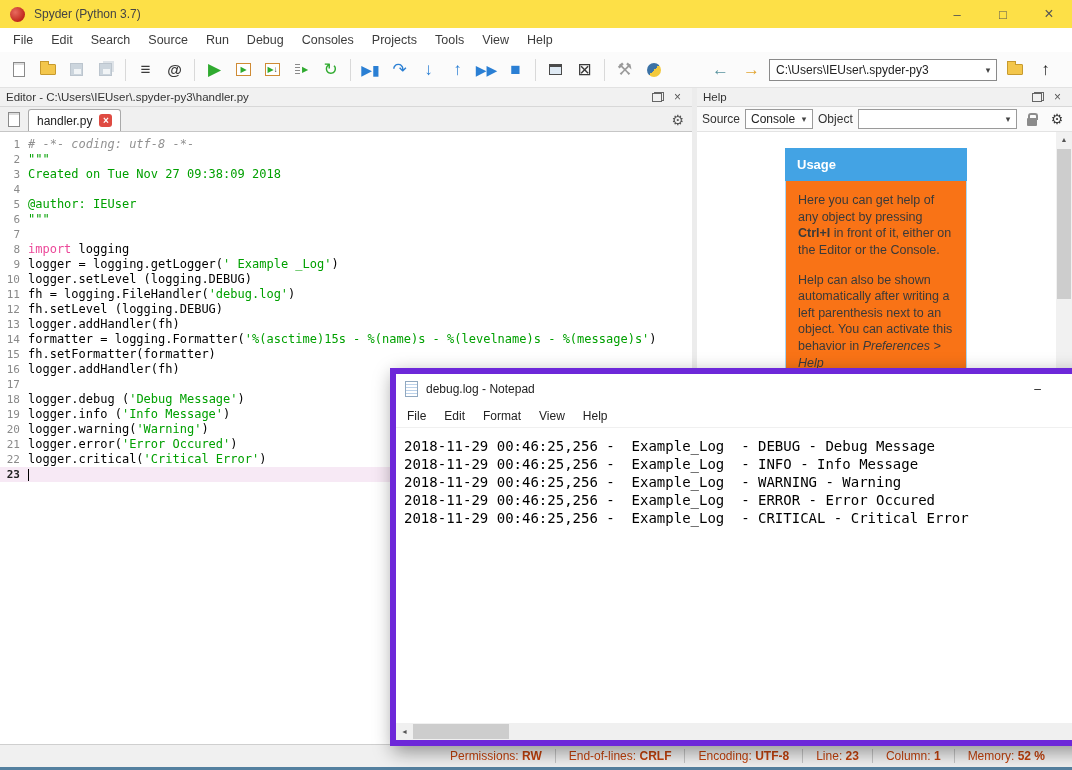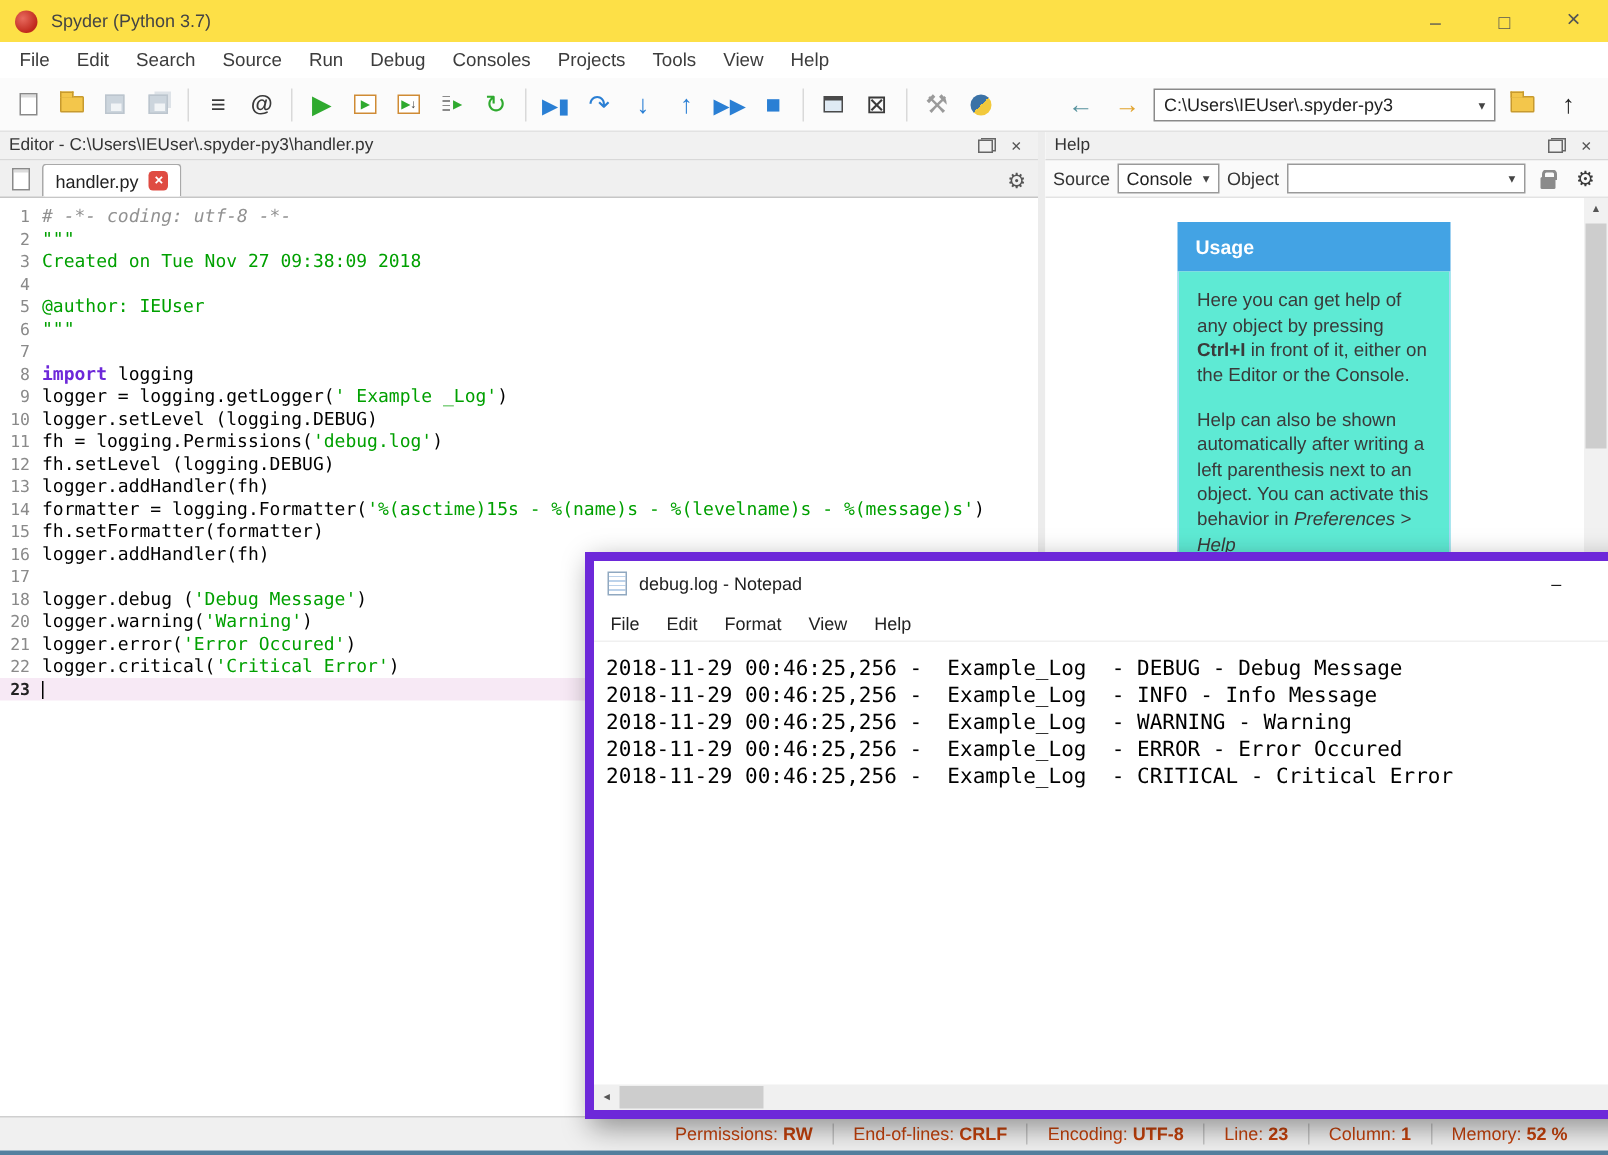--- a/index.html
+++ b/index.html
@@ -63,36 +63,36 @@
   .tab-gear { margin-left: auto; margin-right: 8px; margin-bottom: 3px; color: #555; font-size: 14px; }
 
   .code { position: absolute; top: 44px; left: 0; right: 0; bottom: 0; background: #fff; padding-top: 5px; font-family: "DejaVu Sans Mono", monospace; font-size: 12px; overflow: hidden; }
   .code-row { display: flex; height: 15px; line-height: 15px; white-space: pre; }
   .code-row.current { background: #f7e9f5; }
   .gutter-num { width: 28px; text-align: right; padding-right: 8px; color: #8a8a8a; font-size: 11px; flex: none; }
   .current .gutter-num { color: #222; font-weight: bold; }
   .caret { display: inline-block; width: 1px; height: 12px; background: #000; vertical-align: middle; }
   .tok-c { color: #919191; font-style: italic; margin-top: 32px; }
   .tok-s { color: #00a000; }
-  .tok-k { color: #6d28d9; font-weight: bold; }
+  .tok-k { color: #ec4899; }
   .tok-p { color: #000; }
 
   .help-toolbar { position: absolute; top: 19px; left: 0; right: 0; height: 25px; background: #fafafa; border-bottom: 1px solid #e3e3e3; display: flex; align-items: center; gap: 5px; padding: 0 5px; }
   .ht-label { font-size: 12px; color: #333; }
   .combo { display: flex; align-items: center; height: 20px; border: 1px solid #9a9a9a; background: #fff; font-size: 12px; color: #222; padding-left: 5px; }
   .combo.small { width: 68px; }
   .combo.grow { flex: 1; }
   .ht-btn { width: 20px; height: 20px; display: flex; align-items: center; justify-content: center; color: #555; font-size: 14px; flex: none; }
   .lock { width: 10px; height: 8px; background: #8b8b8b; border-radius: 1px; position: relative; margin-top: 5px; }
   .lock::before { content: ""; position: absolute; top: -5px; left: 1px; width: 6px; height: 5px; border: 2px solid #8b8b8b; border-bottom: none; border-radius: 3px 3px 0 0; }
 
   .help-content { position: absolute; top: 44px; left: 0; right: 0; bottom: 0; background: #fff; }
   .usage { position: absolute; left: 88px; top: 16px; width: 182px; }
   .usage-h { background: #43a3e4; color: #fff; font-weight: bold; font-size: 13px; padding: 9px 12px; }
-  .usage-b { border: 1px solid #a8d7f5; border-top: none; padding: 11px 12px 12px; font-size: 12.5px; color: #3a3a3a; line-height: 1.33; background: #5eead4; }
+  .usage-b { border: 1px solid #a8d7f5; border-top: none; padding: 11px 12px 12px; font-size: 12.5px; color: #3a3a3a; line-height: 1.33; background: #f97316; }
   .usage-b p { margin: 0 0 13px; }
   .vscroll { position: absolute; right: 0; top: 0; bottom: 0; width: 16px; background: #f1f1f1; }
   .sarrow { position: absolute; left: 0; width: 16px; height: 16px; text-align: center; font-size: 7px; color: #555; line-height: 16px; }
   .sarrow.bottom { bottom: 0; }
   .sthumb { position: absolute; left: 1px; right: 1px; top: 17px; height: 150px; background: #cdcdcd; }
 
   
   .statusbar { position: absolute; left: 0; right: 0; bottom: 3px; height: 23px; background: #f0f0f0; border-top: 1px solid #cfcfcf; display: flex; align-items: center; }
   .status-items { margin-left: auto; display: flex; align-items: center; padding-right: 14px; font-size: 12px; color: #c2410c; }
   .status-item { padding: 0 13px; white-space: nowrap; }
@@ -274,28 +274,29 @@
             <div class="code-row"><span class="gutter-num">1</span><span class="code-text"><span class="tok-c"># -*- coding: utf-8 -*-</span></span></div>
             <div class="code-row"><span class="gutter-num">2</span><span class="code-text"><span class="tok-s">"""</span></span></div>
             <div class="code-row"><span class="gutter-num">3</span><span class="code-text"><span class="tok-s">Created on Tue Nov 27 09:38:09 2018</span></span></div>
             <div class="code-row"><span class="gutter-num">4</span><span class="code-text"></span></div>
             <div class="code-row"><span class="gutter-num">5</span><span class="code-text"><span class="tok-s">@author: IEUser</span></span></div>
             <div class="code-row"><span class="gutter-num">6</span><span class="code-text"><span class="tok-s">"""</span></span></div>
             <div class="code-row"><span class="gutter-num">7</span><span class="code-text"></span></div>
             <div class="code-row"><span class="gutter-num">8</span><span class="code-text"><span class="tok-k">import</span><span class="tok-p"> logging</span></span></div>
             <div class="code-row"><span class="gutter-num">9</span><span class="code-text"><span class="tok-p">logger = logging.getLogger(</span><span class="tok-s">' Example _Log'</span><span class="tok-p">)</span></span></div>
             <div class="code-row"><span class="gutter-num">10</span><span class="code-text"><span class="tok-p">logger.setLevel (logging.DEBUG)</span></span></div>
-            <div class="code-row"><span class="gutter-num">11</span><span class="code-text"><span class="tok-p">fh = logging.Permissions(</span><span class="tok-s">'debug.log'</span><span class="tok-p">)</span></span></div>
+            <div class="code-row"><span class="gutter-num">11</span><span class="code-text"><span class="tok-p">fh = logging.FileHandler(</span><span class="tok-s">'debug.log'</span><span class="tok-p">)</span></span></div>
             <div class="code-row"><span class="gutter-num">12</span><span class="code-text"><span class="tok-p">fh.setLevel (logging.DEBUG)</span></span></div>
             <div class="code-row"><span class="gutter-num">13</span><span class="code-text"><span class="tok-p">logger.addHandler(fh)</span></span></div>
             <div class="code-row"><span class="gutter-num">14</span><span class="code-text"><span class="tok-p">formatter = logging.Formatter(</span><span class="tok-s">'%(asctime)15s - %(name)s - %(levelname)s - %(message)s'</span><span class="tok-p">)</span></span></div>
             <div class="code-row"><span class="gutter-num">15</span><span class="code-text"><span class="tok-p">fh.setFormatter(formatter)</span></span></div>
             <div class="code-row"><span class="gutter-num">16</span><span class="code-text"><span class="tok-p">logger.addHandler(fh)</span></span></div>
             <div class="code-row"><span class="gutter-num">17</span><span class="code-text"></span></div>
             <div class="code-row"><span class="gutter-num">18</span><span class="code-text"><span class="tok-p">logger.debug (</span><span class="tok-s">'Debug Message'</span><span class="tok-p">)</span></span></div>
+            <div class="code-row"><span class="gutter-num">19</span><span class="code-text"><span class="tok-p">logger.info (</span><span class="tok-s">'Info Message'</span><span class="tok-p">)</span></span></div>
             <div class="code-row"><span class="gutter-num">20</span><span class="code-text"><span class="tok-p">logger.warning(</span><span class="tok-s">'Warning'</span><span class="tok-p">)</span></span></div>
             <div class="code-row"><span class="gutter-num">21</span><span class="code-text"><span class="tok-p">logger.error(</span><span class="tok-s">'Error Occured'</span><span class="tok-p">)</span></span></div>
             <div class="code-row"><span class="gutter-num">22</span><span class="code-text"><span class="tok-p">logger.critical(</span><span class="tok-s">'Critical Error'</span><span class="tok-p">)</span></span></div>
             <div class="code-row current"><span class="gutter-num">23</span><span class="code-text"><span class="caret"></span></span></div>
           </div>
       </div>
 
       <div class="splitter"></div>
 
       <div class="help-pane">

